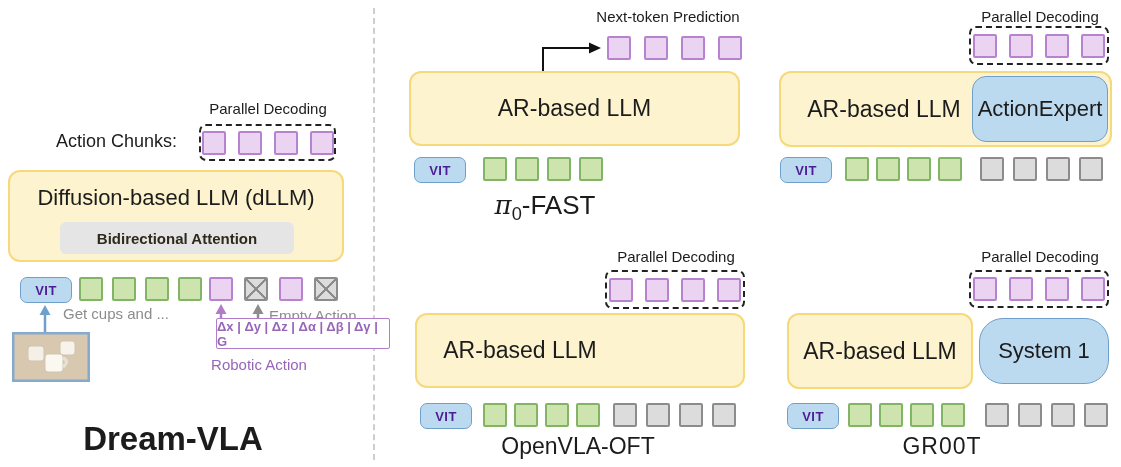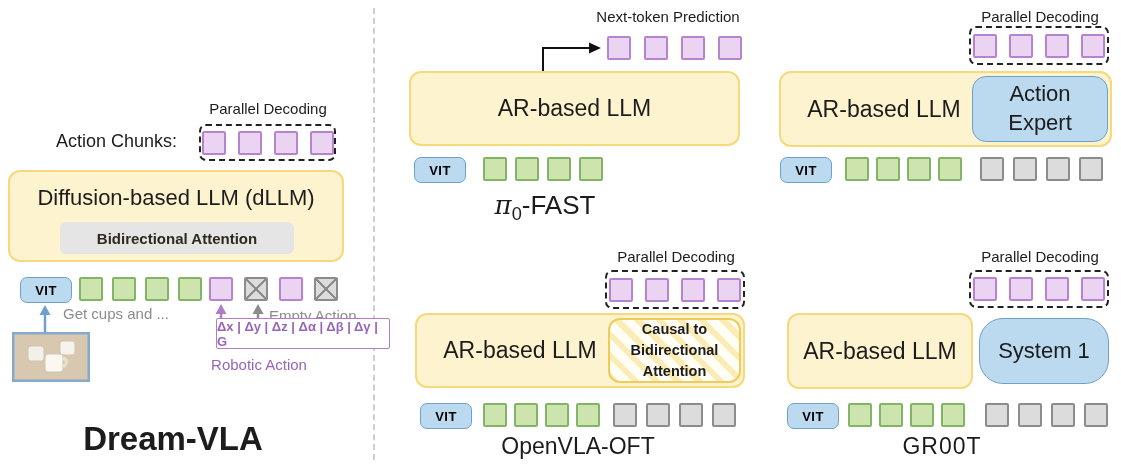--- a/index.html
+++ b/index.html
@@ -8,21 +8,21 @@
     font-family:"Liberation Sans",sans-serif;color:#1c1c1c;overflow:hidden;
   }
   .abs{position:absolute;}
   .center{text-align:center;}
   
   .divider{left:373px;top:8px;height:452px;width:0;border-left:2px dashed #cdcdcd;}
   
   .yellow-box{background:#FDF3CF;border:2px solid #F5D97A;border-radius:12px;box-sizing:border-box;}
   .blue-box{background:#BCDAEF;border:1.5px solid #6FA0CC;box-sizing:border-box;}
   .vit{width:52px;height:26px;border-radius:7px;display:flex;align-items:center;justify-content:center;
-       font-size:13px;font-weight:bold;letter-spacing:.5px;color:#000000;}
+       font-size:13px;font-weight:bold;letter-spacing:.5px;color:#4c1d95;}
   .dashed-box{border:2px dashed #222;border-radius:7px;box-sizing:border-box;
               display:flex;align-items:center;justify-content:center;gap:12px;}
   .tok-row{display:flex;align-items:center;}
   .tok{width:24px;height:24px;box-sizing:border-box;border-radius:2px;display:inline-block;}
   .tok-green{background:#CDE4AF;border:2px solid #82B465;}
   .tok-purple{background:#EBD3F2;border:2px solid #B783CF;}
   .tok-gray{background:#DCDCDC;border:2px solid #8C8C8C;}
   .tok-grayx{background:
       linear-gradient(to top right,transparent calc(50% - 1px),#8C8C8C calc(50% - 1px),#8C8C8C calc(50% + 1px),transparent calc(50% + 1px)),
       linear-gradient(to bottom right,transparent calc(50% - 1px),#8C8C8C calc(50% - 1px),#8C8C8C calc(50% + 1px),transparent calc(50% + 1px)),
@@ -142,21 +142,21 @@
   <div class="abs" style="left:747px;top:0;width:374px;height:233px;">
     <div class="abs small-label center" style="left:223px;top:8px;width:140px;">Parallel Decoding</div>
     <div class="abs dashed-box" style="left:222px;top:26px;width:140px;height:39px;">
         <span class="tok tok-purple"></span>
         <span class="tok tok-purple"></span>
         <span class="tok tok-purple"></span>
         <span class="tok tok-purple"></span>
       </div>
     <div class="abs yellow-box" style="left:32px;top:71px;width:333px;height:76px;">
       <span class="abs llm-title center" style="left:8px;top:0;width:190px;line-height:72px;">AR-based LLM</span>
-      <div class="abs blue-box" style="left:191px;top:3px;width:136px;height:66px;border-radius:14px;display:flex;flex-direction:column;align-items:center;justify-content:center;font-size:22px;line-height:1.3;">
+      <div class="abs blue-box" style="left:191px;top:3px;width:136px;height:66px;border-radius:14px;display:flex;flex-direction:row;align-items:center;justify-content:center;font-size:22px;line-height:1.3;">
         <span>Action</span>
         <span>Expert</span>
       </div>
     </div>
     <div class="abs vit blue-box" style="left:33px;top:157px;">VIT</div>
     <div class="abs tok-row" style="left:98px;top:157px;gap:7px;">
         <span class="tok tok-green"></span>
         <span class="tok tok-green"></span>
         <span class="tok tok-green"></span>
         <span class="tok tok-green"></span>
@@ -172,25 +172,20 @@
   <div class="abs" style="left:373px;top:233px;width:374px;height:234px;">
     <div class="abs small-label center" style="left:233px;top:15px;width:140px;">Parallel Decoding</div>
     <div class="abs dashed-box" style="left:232px;top:37px;width:140px;height:39px;">
         <span class="tok tok-purple"></span>
         <span class="tok tok-purple"></span>
         <span class="tok tok-purple"></span>
         <span class="tok tok-purple"></span>
       </div>
     <div class="abs yellow-box" style="left:42px;top:80px;width:330px;height:75px;">
       <span class="abs llm-title center" style="left:8px;top:0;width:190px;line-height:71px;">AR-based LLM</span>
-      <div class="abs hatch-box" style="left:191px;top:3px;width:133px;height:65px;">
-        <span>Causal to</span>
-        <span>Bidirectional</span>
-        <span>Attention</span>
-      </div>
     </div>
     <div class="abs vit blue-box" style="left:47px;top:170px;">VIT</div>
     <div class="abs tok-row" style="left:110px;top:170px;gap:7px;">
         <span class="tok tok-green"></span>
         <span class="tok tok-green"></span>
         <span class="tok tok-green"></span>
         <span class="tok tok-green"></span>
       </div>
     <div class="abs tok-row" style="left:240px;top:170px;gap:9px;">
         <span class="tok tok-gray"></span>

